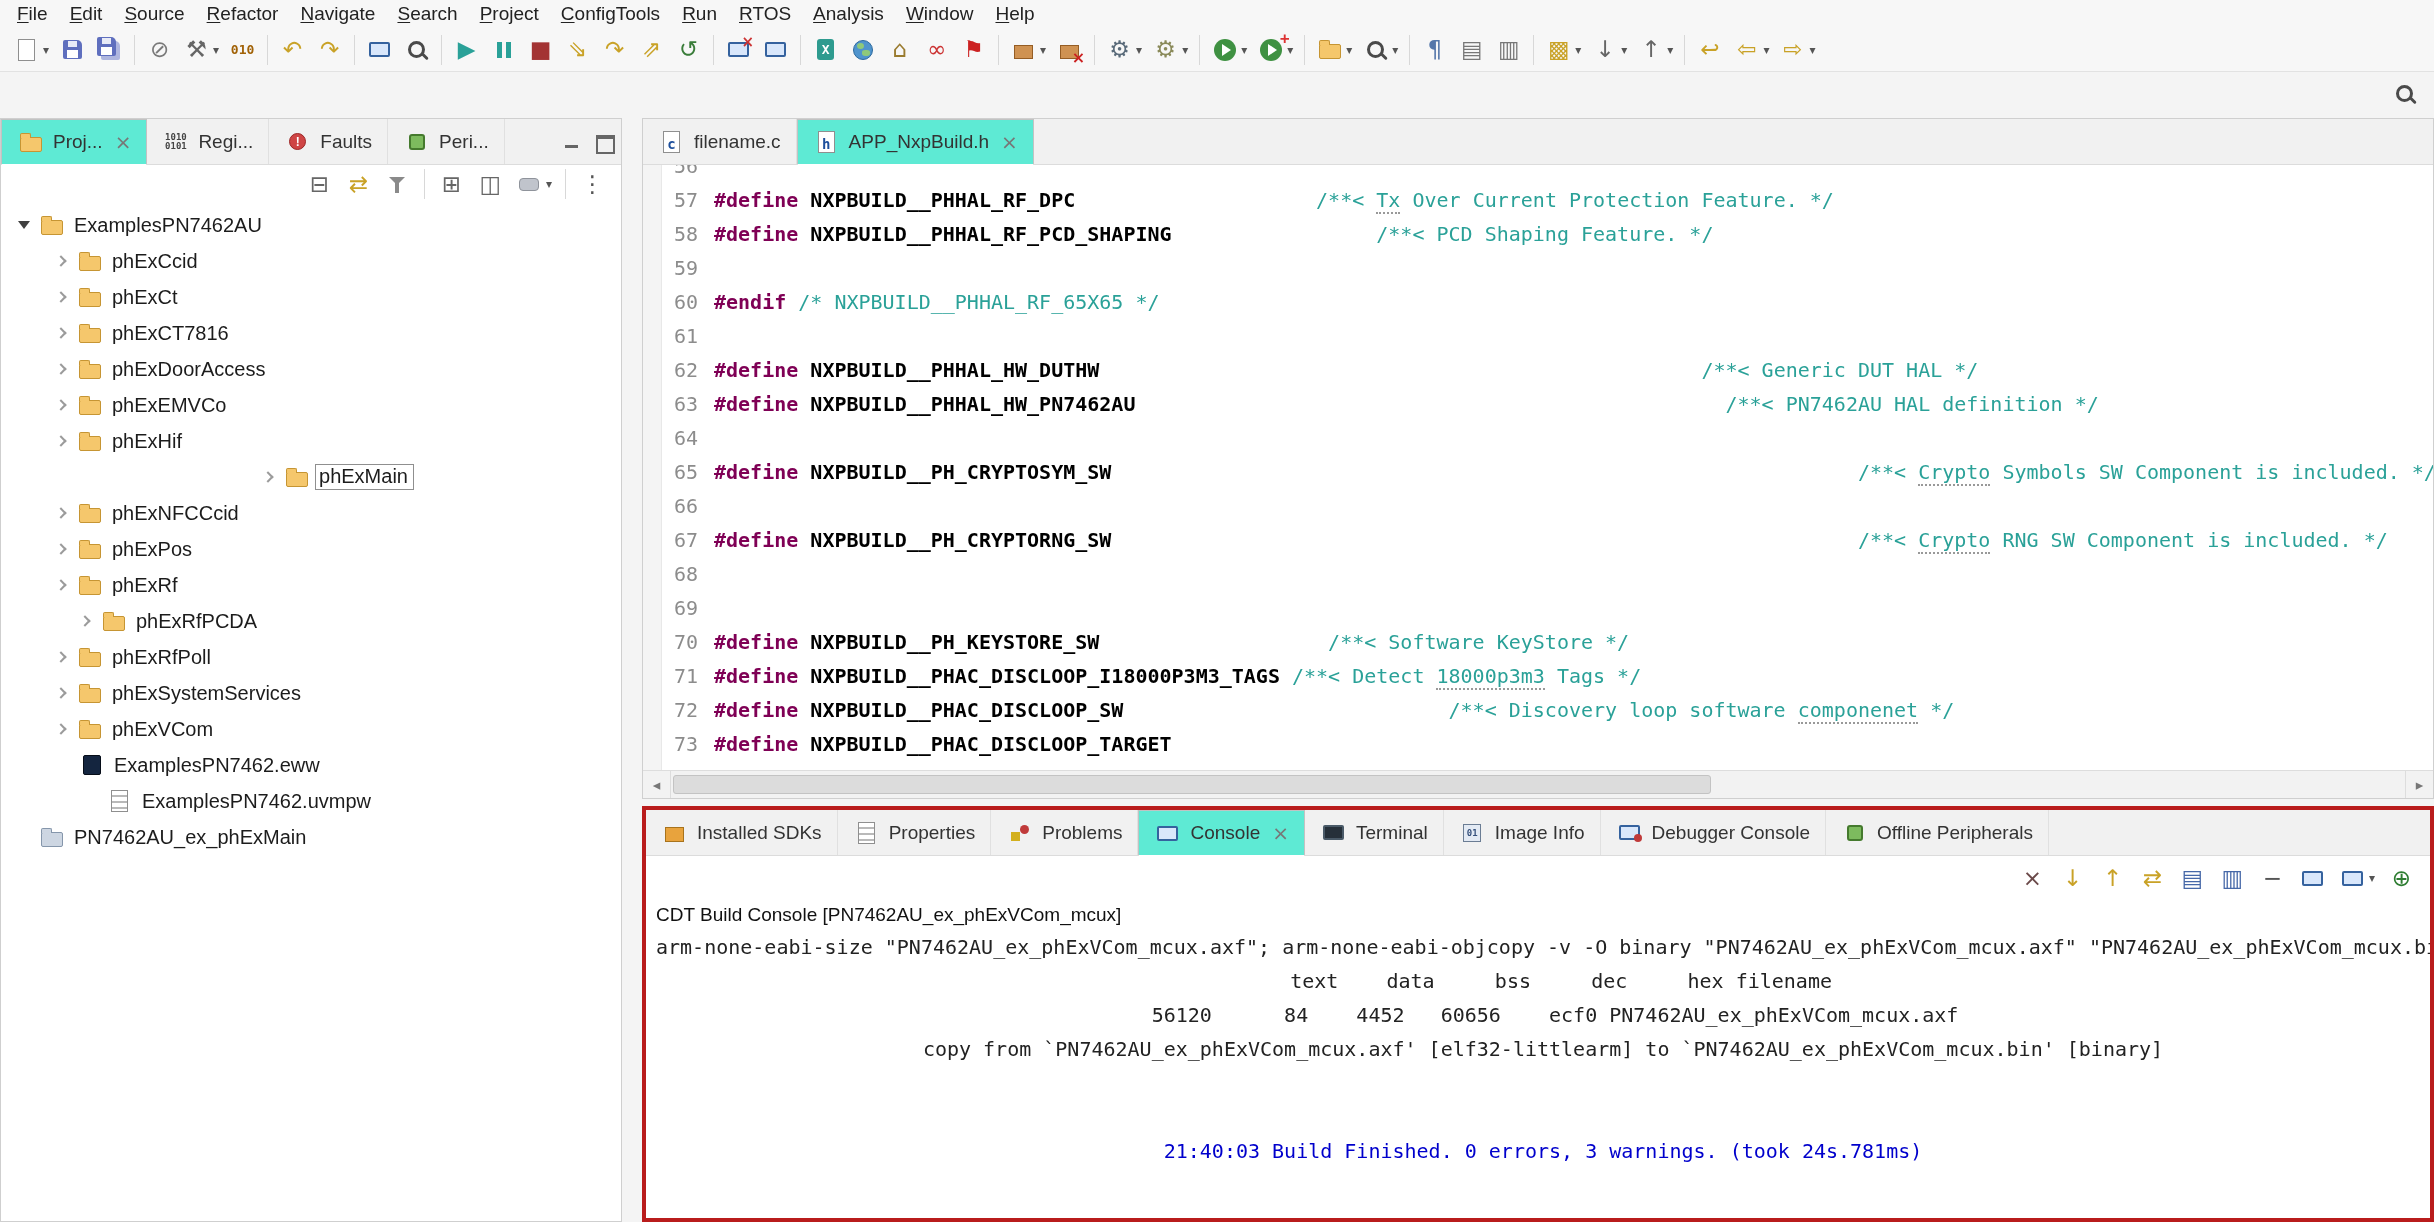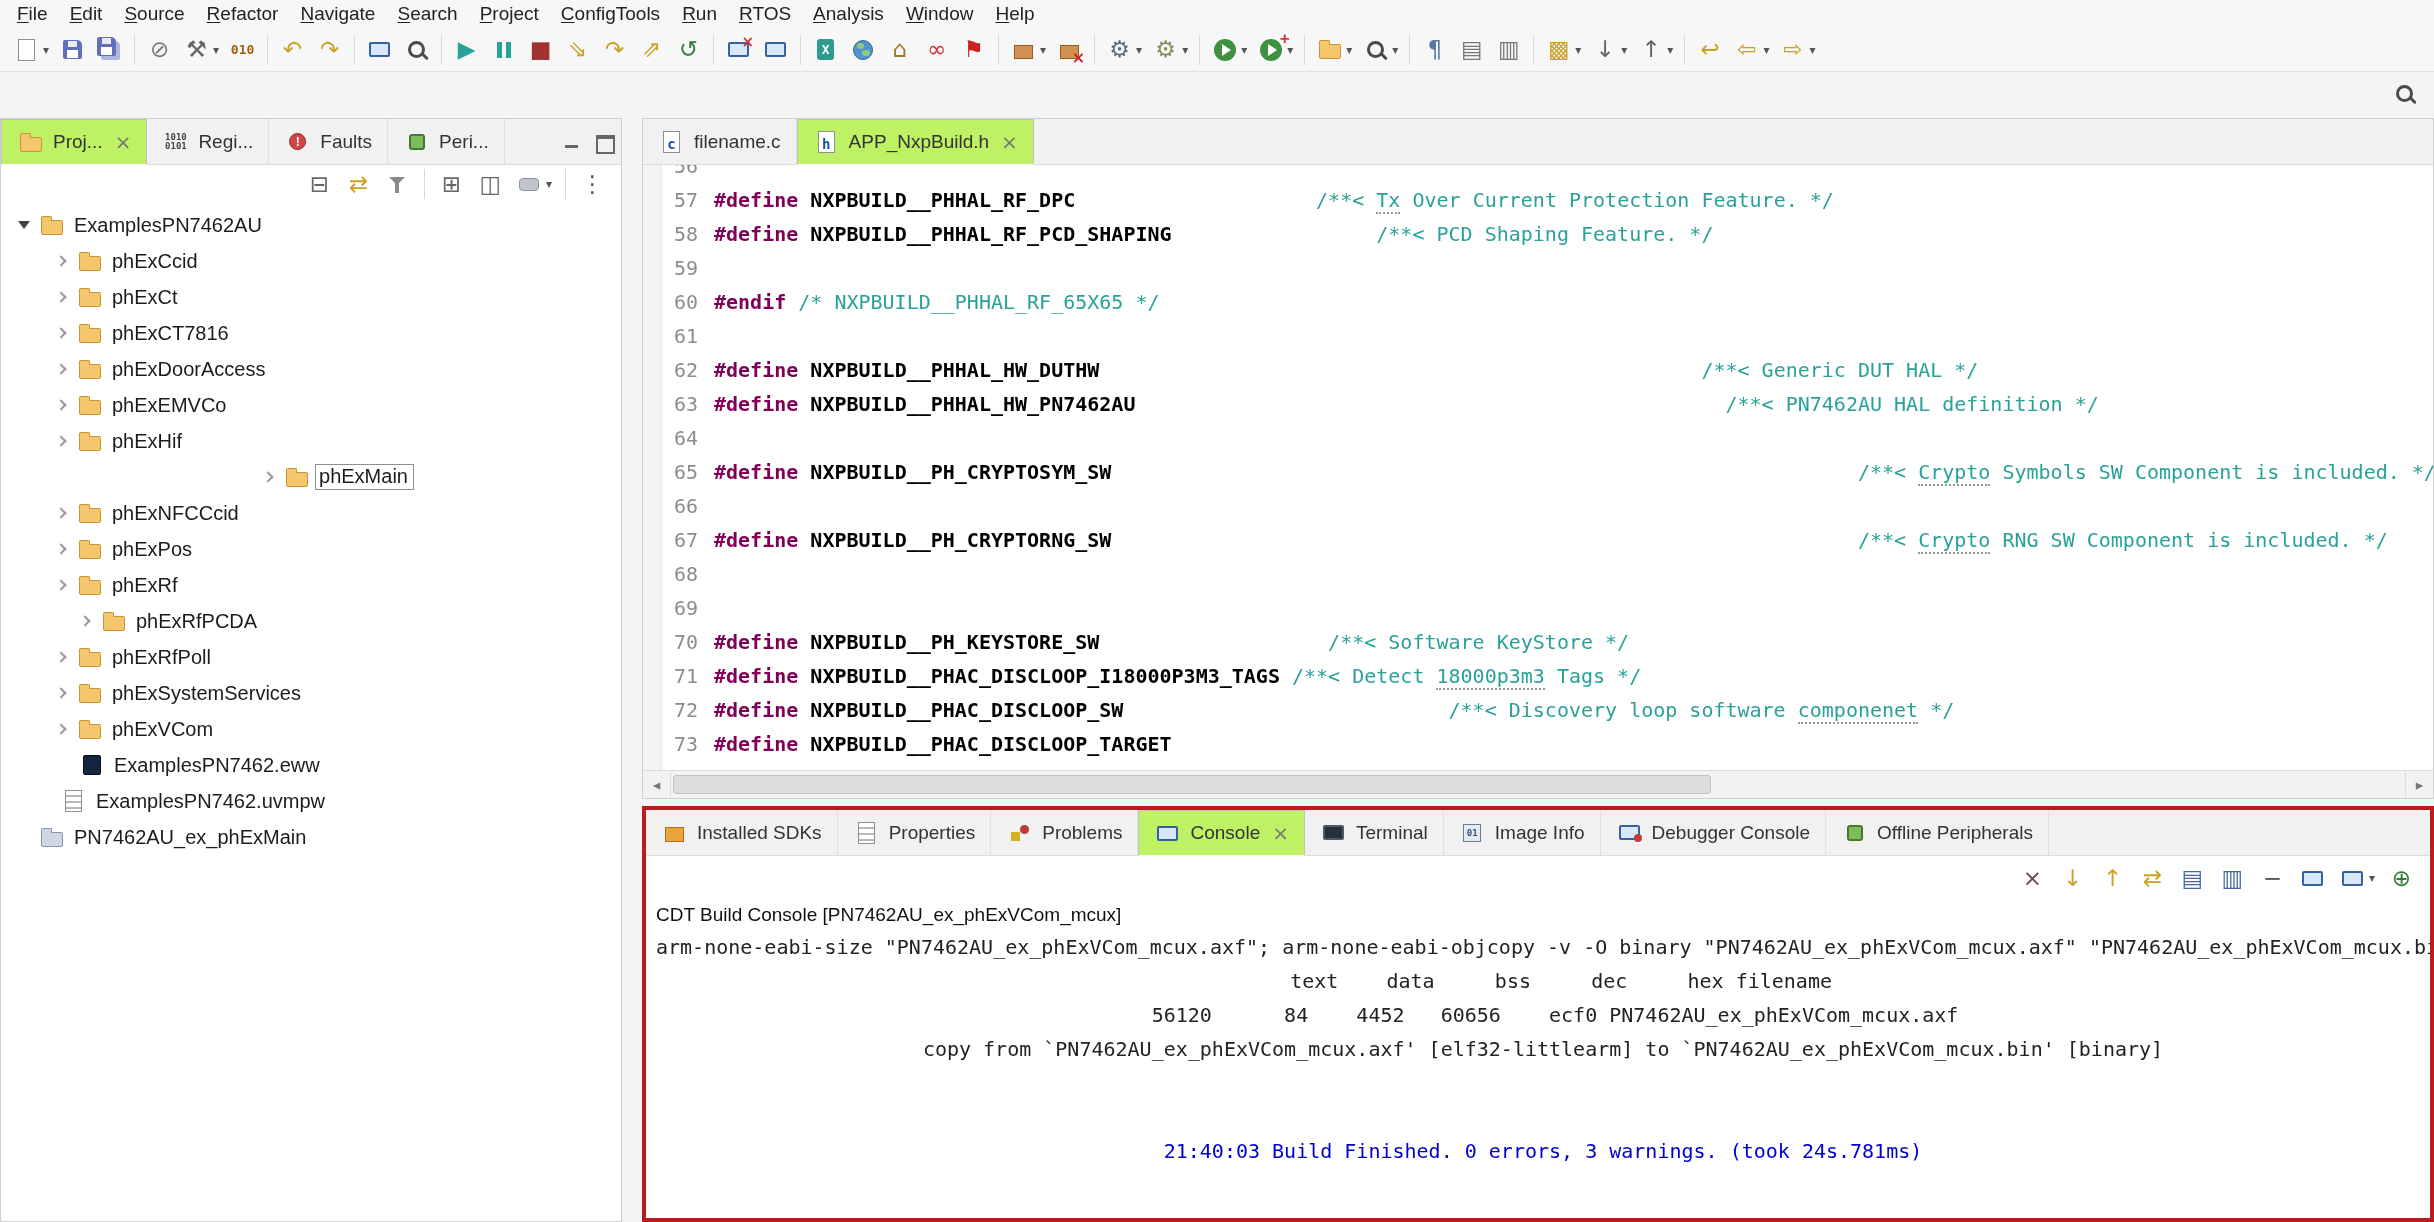--- a/index.html
+++ b/index.html
@@ -68,21 +68,21 @@
   #quick-search { position:absolute; top:80px; right:16px; }
 
   
   #explorer { position:absolute; left:0; top:118px; width:622px; bottom:0; background:#fff; border:1px solid #cfcfcf; }
   #editor { position:absolute; left:642px; top:118px; right:0; height:681px; background:#fff; border:1px solid #cfcfcf; display:flex; flex-direction:column; }
   #consolePanel { position:absolute; left:642px; top:806px; right:0; bottom:0; background:#fff; border:4px solid #b91c1c;text-align:center; }
 
   
   .tabrow { height:46px; display:flex; align-items:stretch; background:#f1f1f1; border-bottom:1px solid #dcdcdc; position:relative; }
   .tab { display:flex; align-items:center; gap:9px; padding:0 15px; border-right:1px solid #e0e0e0; color:#333; white-space:nowrap; }
-  .tab.active { background:#bef264; border:1px solid #c2c2c2; border-bottom:1px solid #fff; margin-bottom:-1px; }
+  .tab.active { background:#5eead4; border:1px solid #c2c2c2; border-bottom:1px solid #fff; margin-bottom:-1px; }
   .tab .close { color:#777; font-size:20px; margin-left:3px; font-family:"DejaVu Sans",sans-serif; }
   .winbtns { position:absolute; right:8px; top:0; height:46px; display:flex; align-items:center; gap:14px; }
   .winbtn { width:18px; height:14px; position:relative; }
   .winbtn.min::before { content:""; position:absolute; left:2px; bottom:1px; width:13px; height:3px; background:#666; }
   .winbtn.max::before { content:""; position:absolute; left:1px; top:0; width:15px; height:13px; border:2px solid #666; border-top-width:4px; }
 
   
   #explorer-toolbar { height:38px; display:flex; justify-content:flex-end; align-items:center; gap:2px; padding-right:10px; background:#fff; }
   #tree { padding-top:4px; overflow:hidden; }
   .trow { height:36px; display:flex; align-items:center; white-space:nowrap; font-size:20px; color:#1c1c1c; }
@@ -552,21 +552,21 @@
           </span>
           <span>phExVCom</span>
         </div>
         <div class="trow" style="padding-left: 50px;">
           <span class="spacer"></span>
           <span class="ic">
             <span class="k-dark"></span>
           </span>
           <span>ExamplesPN7462.eww</span>
         </div>
-        <div class="trow" style="padding-left: 32px;">
+        <div class="trow" style="padding-left: 78px;">
           <span class="spacer"></span>
           <span class="ic">
             <span class="k-sheetlines"></span>
           </span>
           <span>ExamplesPN7462.uvmpw</span>
         </div>
         <div class="trow" style="padding-left: 10px;">
           <span class="spacer"></span>
           <span class="ic">
             <span class="k-fold" style="--fc: #cdd6e2; --fb: #8596ab;"></span>

